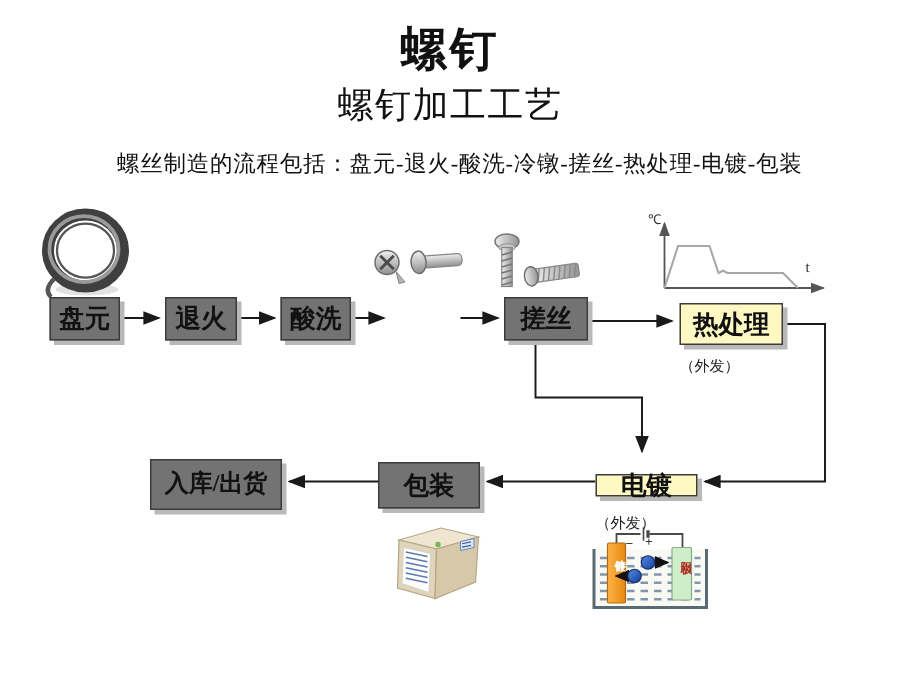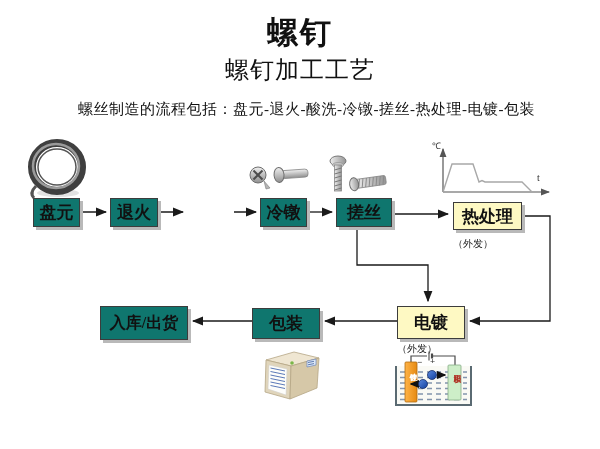--- a/index.html
+++ b/index.html
@@ -4,21 +4,21 @@
 <style>
   html,body{margin:0;padding:0;background:#fff;}
   .canvas{position:relative;width:600px;height:449px;background:#ffffff;overflow:hidden;
           font-family:"Liberation Serif", serif;color:#111;border-radius:19px;}
   .title{position:absolute;left:0;top:12px;width:100%;text-align:center;
          font-size:31px;font-weight:bold;letter-spacing:2px;}
   .subtitle{position:absolute;left:0;top:54px;width:100%;text-align:center;
             font-size:24px;font-weight:normal;letter-spacing:1px;}
   .intro{position:absolute;left:30px;top:100px;font-size:15px;letter-spacing:0.5px;margin-left:48px;}
   .box{position:absolute;box-sizing:border-box;border:1px solid #3c3c3c;
-       background:#0f766e;box-shadow:3px 3px 0 #b9b9b9;
+       background:#737373;box-shadow:3px 3px 0 #b9b9b9;
        display:flex;align-items:center;justify-content:center;
        font-size:17px;font-weight:bold;line-height:1;}
   .box.orange{background:#fef9c3;}
   .ext-note{position:absolute;font-size:10px;color:#222;}
   .abs{position:absolute;}
   .vlabel{position:absolute;writing-mode:vertical-rl;font-size:7.5px;font-weight:bold;
           line-height:1;text-align:center;}
   .sign{position:absolute;font-size:9px;font-weight:bold;color:#333;line-height:1;}
   svg{display:block;}
 </style>
@@ -49,32 +49,32 @@
       <path d="M252,321 H193" marker-end="url(#ah)"></path>
     </g>
   </svg>
 
   <div class="box" style="left:33px;top:198px;width:47px;height:29px">
     <span>盘元</span>
   </div>
   <div class="box" style="left:110px;top:198px;width:48px;height:29px">
     <span>退火</span>
   </div>
-  <div class="box" style="left:260px;top:198px;width:47px;height:29px">
-    <span>冷镦</span>
+  <div class="box" style="left:187px;top:198px;width:47px;height:29px">
+    <span>酸洗</span>
   </div>
   <div class="box" style="left:336px;top:198px;width:56px;height:29px">
     <span>搓丝</span>
   </div>
   <div class="box orange" style="left:453px;top:202px;width:69px;height:28px">
     <span>热处理</span>
   </div>
   <div class="ext-note" style="left:453px;top:237px;width:69px">（外发）</div>
 
-  <div class="box orange" style="left:397px;top:306px;width:68px;height:33px">
+  <div class="box orange" style="left:397px;top:316px;width:68px;height:15px">
     <span>电镀</span>
   </div>
   <div class="ext-note" style="left:397px;top:342px;width:68px">（外发）</div>
 
   <div class="box" style="left:252px;top:308px;width:68px;height:31px">
     <span>包装</span>
   </div>
   <div class="box" style="left:100px;top:306px;width:88px;height:34px;font-size:16px">
     <span>入库/出货</span>
   </div>

